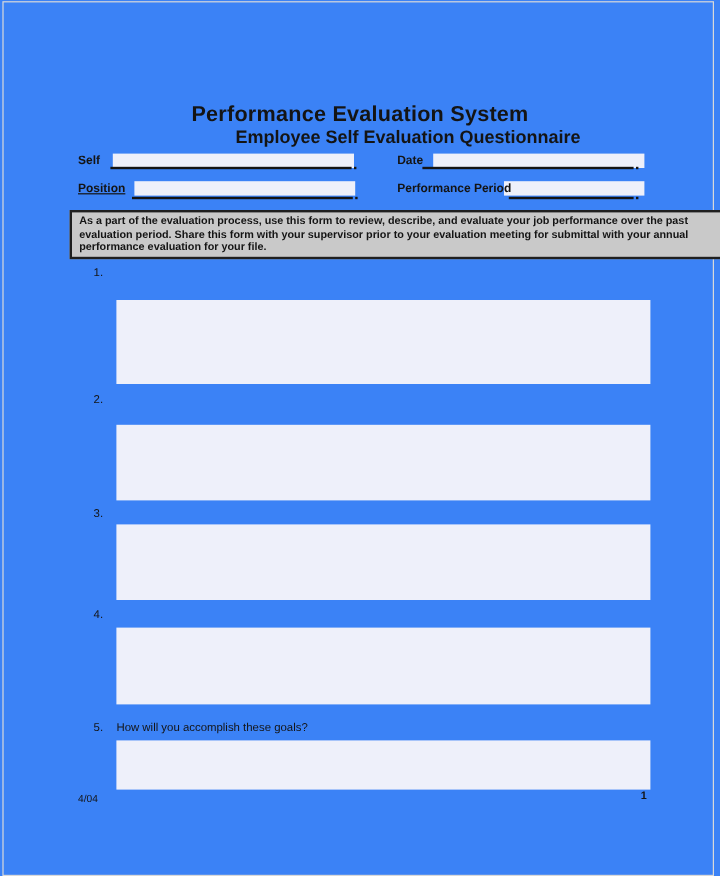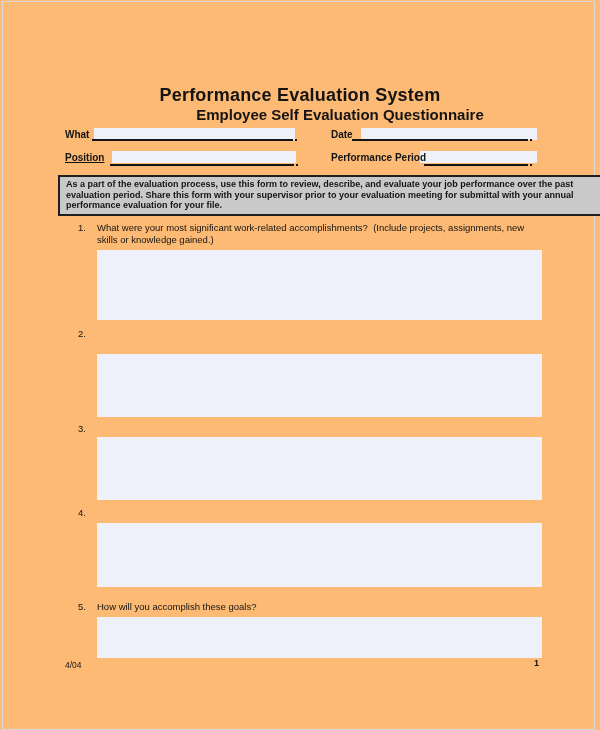--- a/index.html
+++ b/index.html
@@ -1,19 +1,19 @@
 <!DOCTYPE html>
 <html><head>
 <meta charset="utf-8">
 <style>
   :root { --hl:#eef0fa; --ink:#141414; }
   html,body { margin:0; padding:0; background:#ffffff; }
   .canvas {
     position:relative; width:600px; height:730px; overflow:hidden;
-    background:#fdba74; color:var(--ink);
+    background:#3b82f6; color:var(--ink);
     font-family:"Liberation Sans", sans-serif;
   }
   .page-border {
     position:absolute; left:2px; top:1px; width:591px; height:727px;
     border:1px solid #d9d9d9; pointer-events:none;
   }
   .title {
     position:absolute; left:0; top:85px; width:100%; text-align:center;
     font-size:18px; font-weight:bold; letter-spacing:.2px;
   }
@@ -79,29 +79,28 @@
   <div class="hl" id="name-box"></div>
   <div class="hl" id="date-box"></div>
   <div class="hl" id="position-box"></div>
   <div class="hl" id="eval-box"></div>
 
   <div class="fline" id="name-line"></div>
   <div class="fline" id="date-line"></div>
   <div class="fline" id="position-line"></div>
   <div class="fline" id="eval-line"></div>
 
-  <div class="flabel" id="name-label">What</div>
+  <div class="flabel" id="name-label">Self</div>
   <div class="flabel" id="date-label">Date</div>
   <div class="flabel" id="position-label">Position</div>
   <div class="flabel" id="eval-label">Performance Period</div>
 
   <div class="instructions">As a part of the evaluation process, use this form to review, describe, and evaluate your job performance over the past evaluation period.  Share this form with your supervisor prior to your evaluation meeting for submittal with your annual performance evaluation for your file.</div>
 
   <div class="qnum" id="q1-num">1.</div>
-  <div class="qtext" id="q1-text">What were your most significant work-related accomplishments?  (Include projects, assignments, new skills or knowledge gained.)</div>
   <div class="abox" id="abox1"></div>
 
   <div class="qnum" id="q2-num">2.</div>
   <div class="abox" id="abox2"></div>
 
   <div class="qnum" id="q3-num">3.</div>
   <div class="abox" id="abox3"></div>
 
   <div class="qnum" id="q4-num">4.</div>
   <div class="abox" id="abox4"></div>

